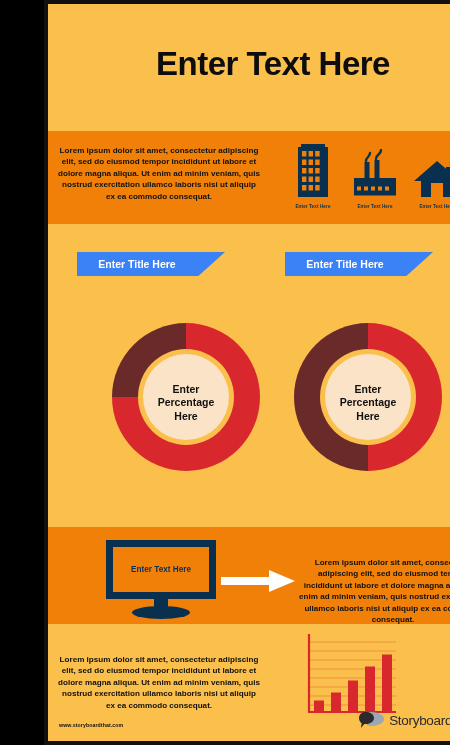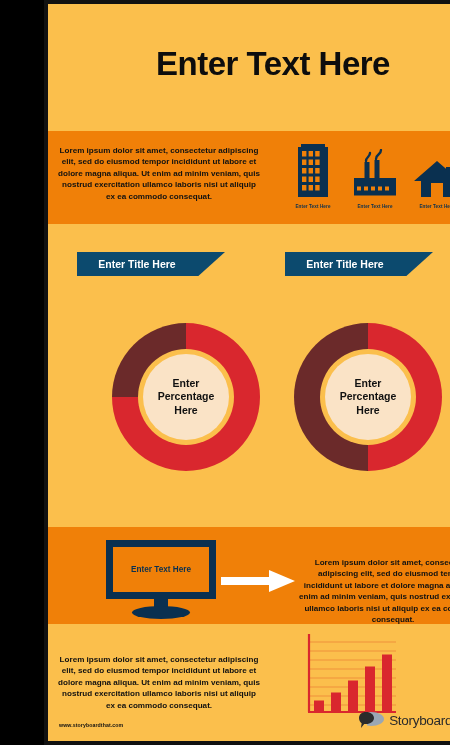--- a/index.html
+++ b/index.html
@@ -84,21 +84,21 @@
     font-weight: bold;
     color: #0A3050;
     letter-spacing: 0.1px;
   }
 
   
   .banner {
     position: absolute;
     top: 248px;
     height: 24px;
-    background: #0c4a6e;
+    background: #3b82f6;
     -webkit-clip-path: polygon(0 0, 100% 0, 100% 0, 82% 100%, 0 100%);
     clip-path: polygon(0 0, 100% 0, 100% 0, 82% 100%, 0 100%);
     display: flex;
     align-items: center;
   }
   .banner.b1 { left: 29px; width: 148px; }
   .banner.b2 { left: 237px; width: 148px; }
   .banner-label {
     color: #ffffff;
     font-size: 10.5px;
@@ -111,21 +111,21 @@
   .donut-wrap {
     position: absolute;
     top: 313px;
     width: 160px; height: 160px;
   }
   .donut-wrap.d1 { left: 58px; }
   .donut-wrap.d2 { left: 240px; }
   .donut-svg { display: block; width: 160px; height: 160px; }
   .donut-center-text {
     position: absolute;
-    left: 0; top: 0;
+    left: 0; top: 6px;
     width: 160px; height: 160px;
     display: flex;
     flex-direction: column;
     align-items: center;
     justify-content: center;
     font-size: 10.5px;
     font-weight: bold;
     color: #111111;
     line-height: 1.25;
     text-align: center;

